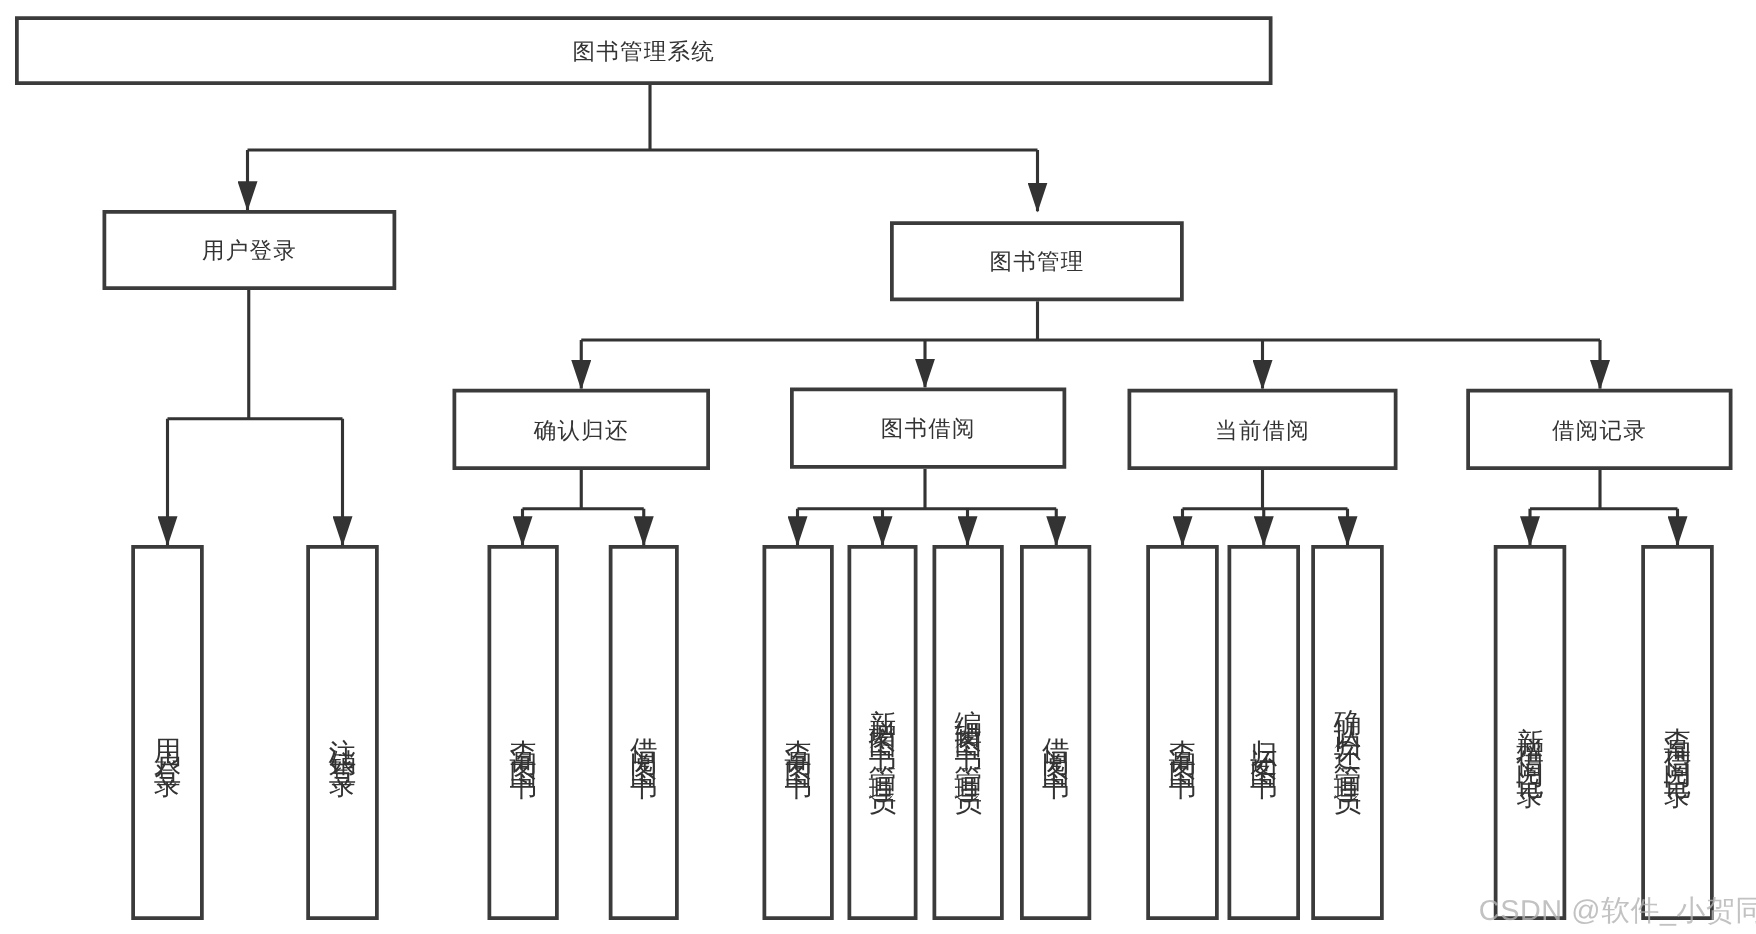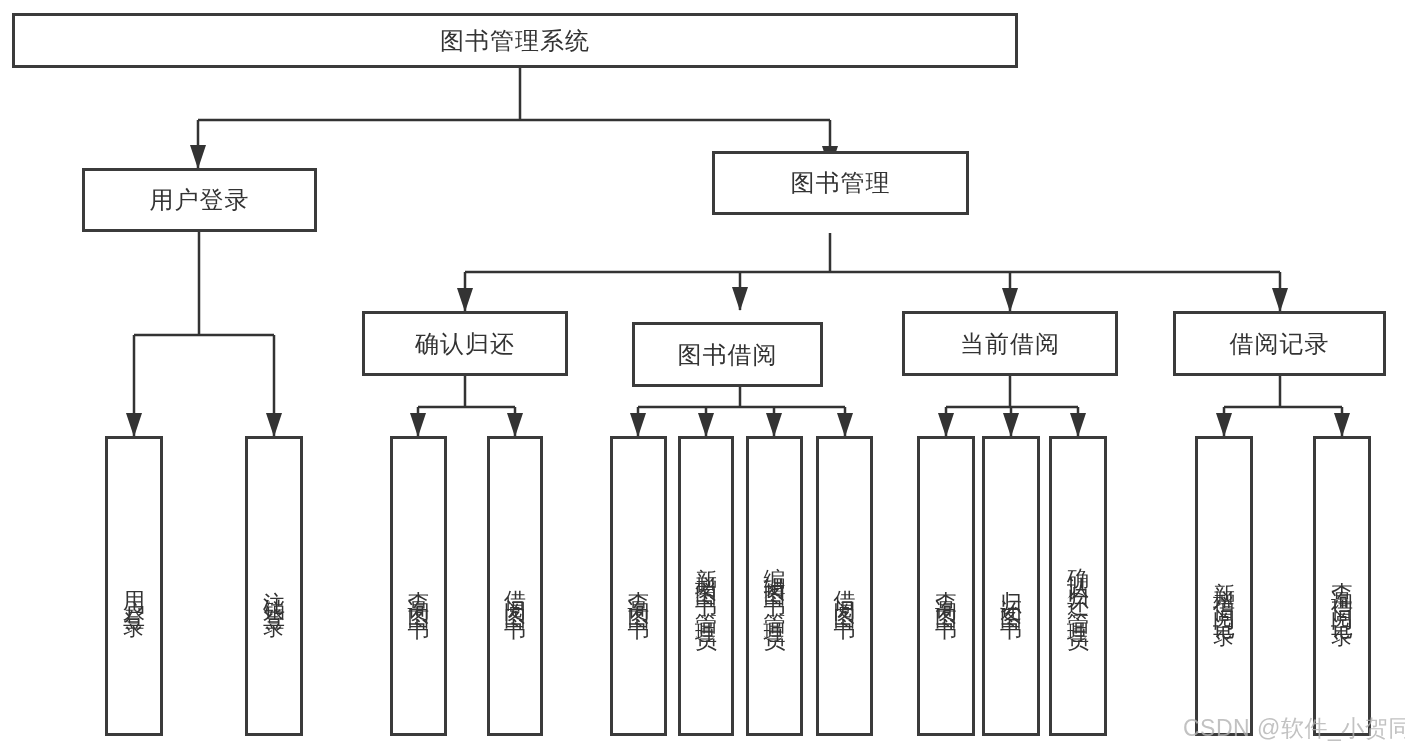--- a/index.html
+++ b/index.html
@@ -33,21 +33,21 @@
     position:absolute;
     background:#ffffff;
     border:3px solid var(--border);
     display:flex;
     align-items:center;
     justify-content:center;
     color:var(--text);
     z-index:2;
   }
   .node.h{
-    font-size:24px;
+    font-size:18px;
     letter-spacing:1px;
     white-space:nowrap;
   }
   .node.v span{
     writing-mode:vertical-lr;
     text-orientation:mixed;
     font-size:22px;
     letter-spacing:9px;
     line-height:1;
     white-space:nowrap;
@@ -109,24 +109,24 @@
 
       <path d="M1280,376 V407 M1224,407 H1342"></path>
       <path d="M1224,407 V436" marker-end="url(#arrowhead)"></path>
       <path d="M1342,407 V436" marker-end="url(#arrowhead)"></path>
     </g>
   </svg>
 
   <div class="node h" style="left:12px;top:13px;width:1006px;height:55px">图书管理系统</div>
 
   <div class="node h" style="left:82px;top:168px;width:235px;height:64px">用户登录</div>
-  <div class="node h" style="left:712px;top:151px;width:257px;height:64px">图书管理</div>
+  <div class="node h" style="left:712px;top:177px;width:235px;height:64px">图书管理</div>
 
   <div class="node h" style="left:362px;top:311px;width:206px;height:65px">确认归还</div>
-  <div class="node h" style="left:632px;top:322px;width:191px;height:65px">图书借阅</div>
+  <div class="node h" style="left:632px;top:310px;width:221px;height:65px">图书借阅</div>
   <div class="node h" style="left:902px;top:311px;width:216px;height:65px">当前借阅</div>
   <div class="node h" style="left:1173px;top:311px;width:213px;height:65px">借阅记录</div>
 
   <div class="node v" style="left:105px;top:436px;width:58px;height:300px">
     <span>用户登录</span>
   </div>
   <div class="node v" style="left:245px;top:436px;width:58px;height:300px">
     <span>注销登录</span>
   </div>
 

